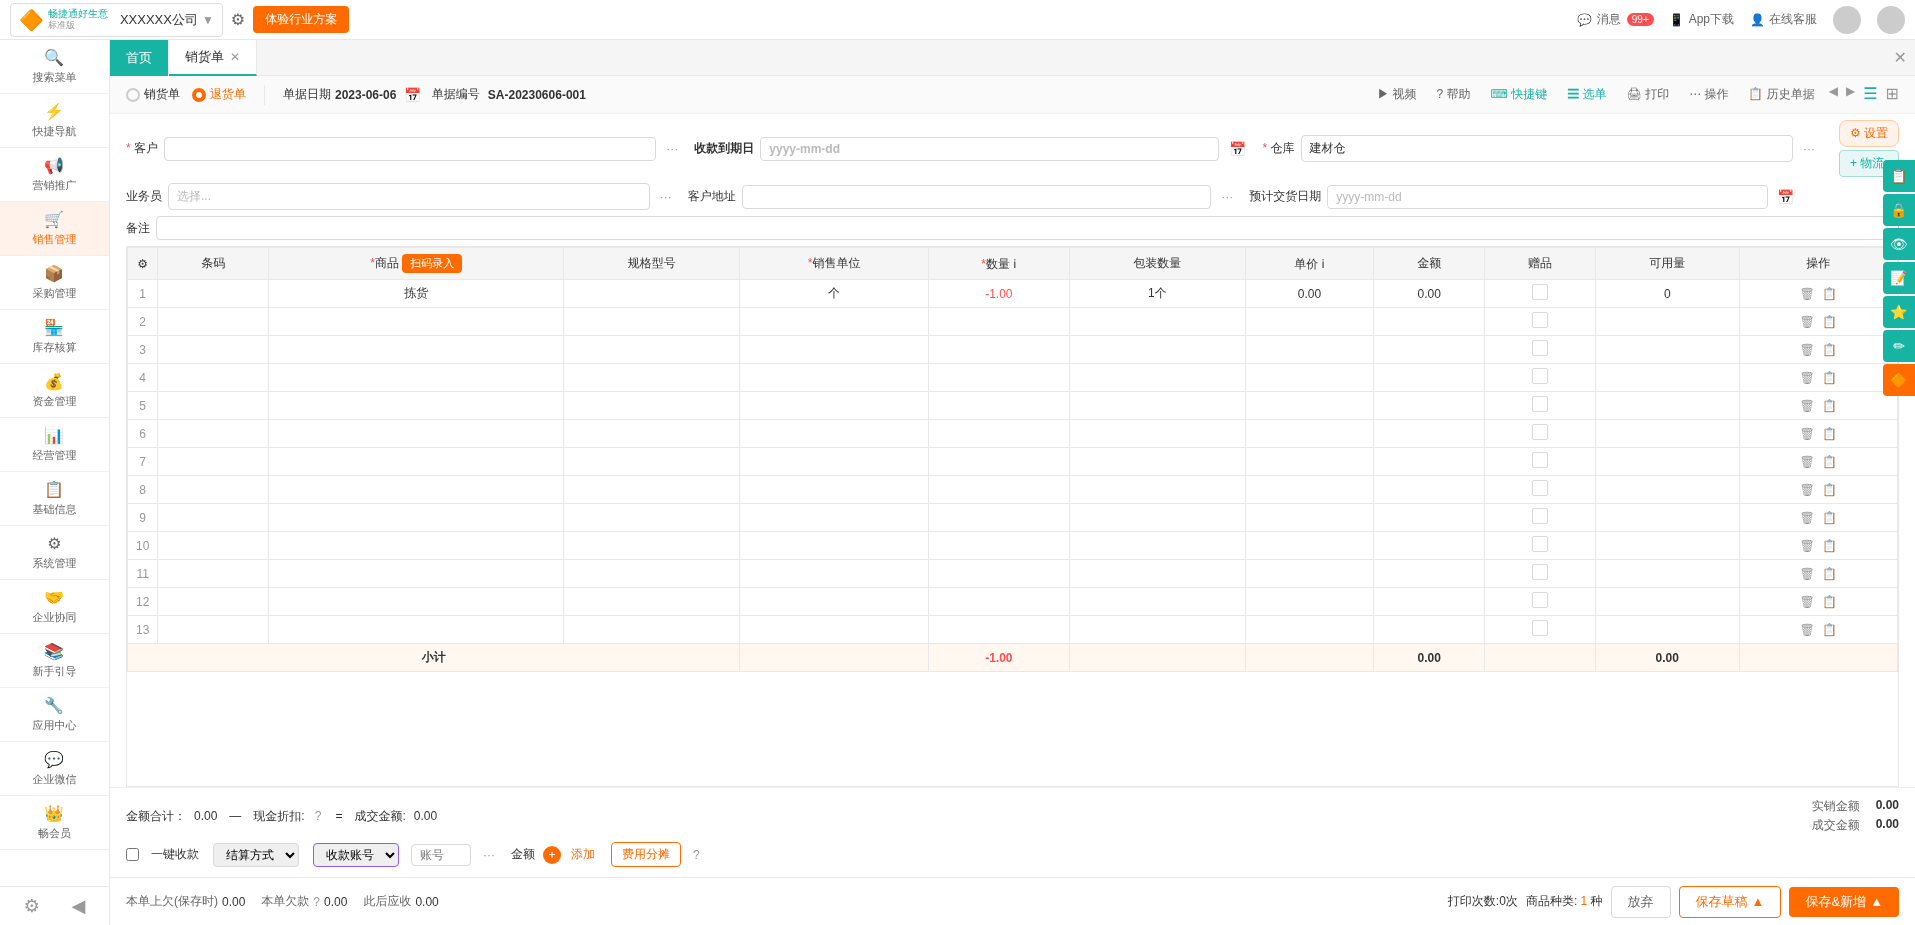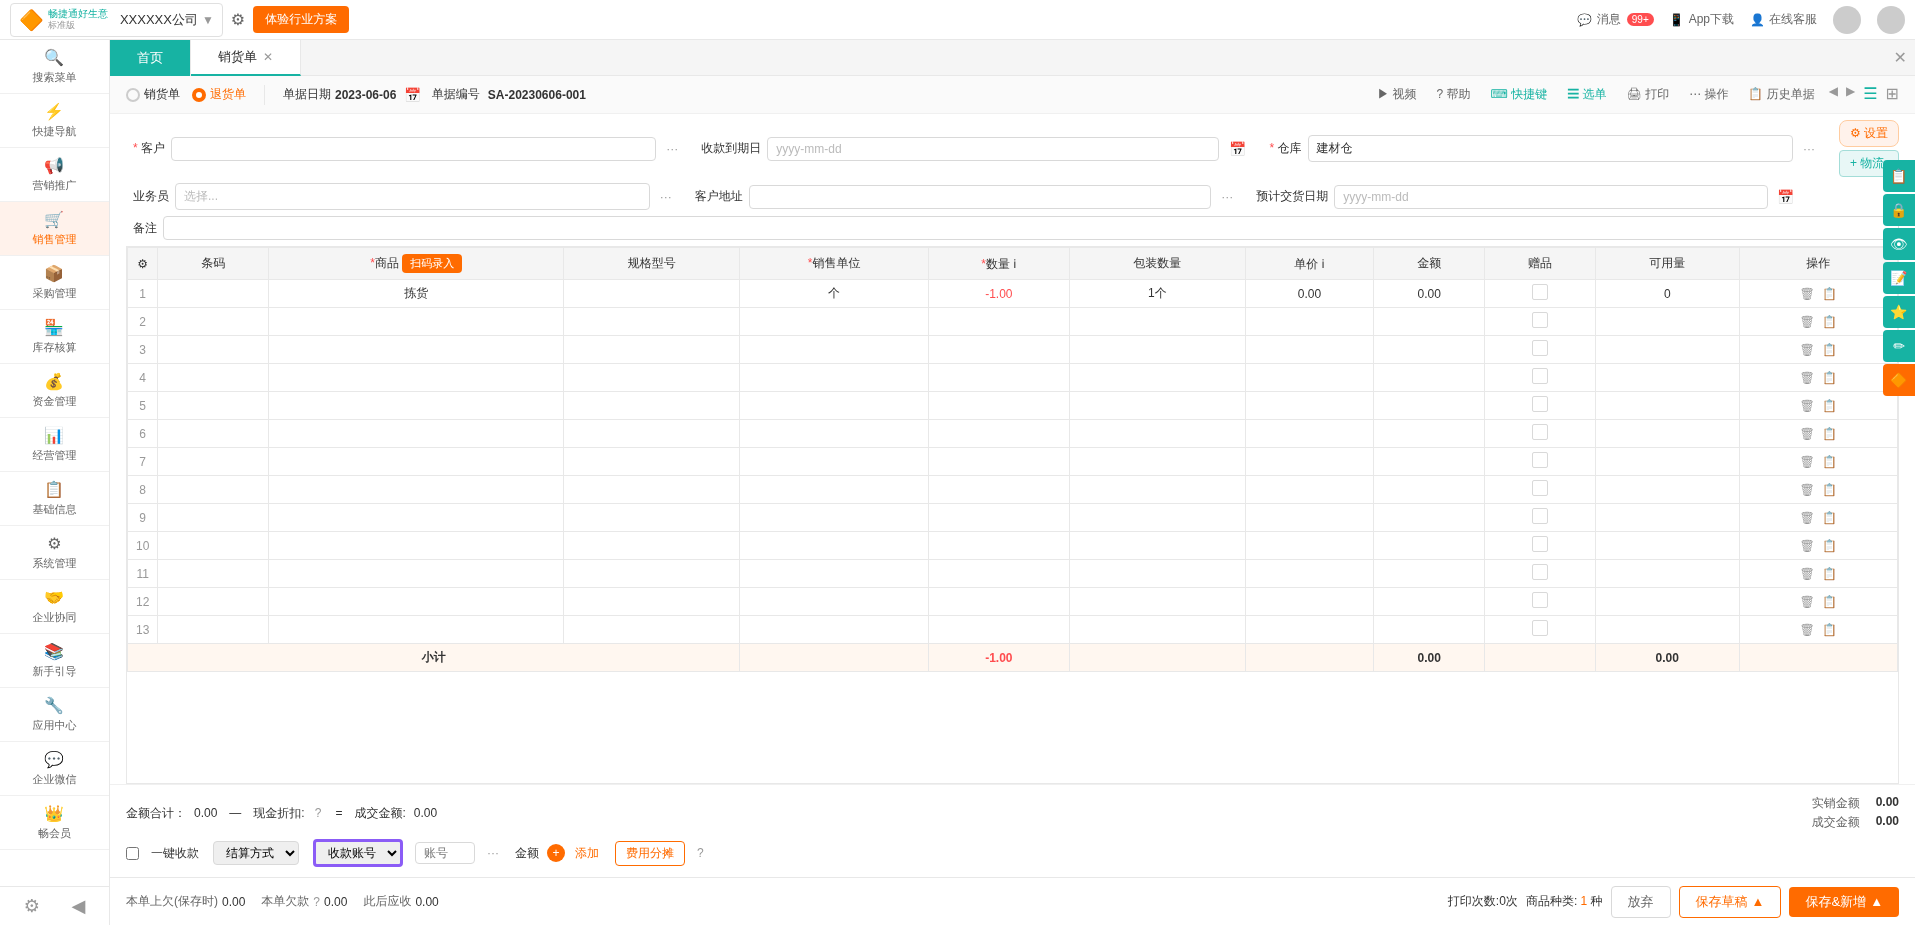--- a/index.html
+++ b/index.html
@@ -20,39 +20,39 @@
     .top-bar-right { margin-left: auto; display: flex; align-items: center; gap: 16px; }
     .top-bar-icon-item { display: flex; align-items: center; gap: 4px; cursor: pointer; color: #666; font-size: 12px; }
     .badge { background: #ff4d4f; color: #fff; border-radius: 10px; padding: 1px 5px; font-size: 10px; margin-left: 2px; }
     .avatar { width: 28px; height: 28px; border-radius: 50%; background: #ccc; }
     .sidebar-item { display: flex; flex-direction: column; align-items: center; padding: 8px 4px; cursor: pointer; color: #666; gap: 3px; font-size: 11px; border-bottom: 1px solid #f0f0f0; }
     .sidebar-item.active { background: #fff2eb; color: #ff6b00; }
     .sidebar-item .icon { font-size: 16px; }
     .sidebar-bottom { margin-top: auto; display: flex; align-items: center; justify-content: space-around; padding: 8px; border-top: 1px solid #e8e8e8; }
 
     
-    .tab { padding: 0 27px; height: 36px; display: flex; align-items: center; cursor: pointer; color: #666; border-right: 1px solid #e8e8e8; font-size: 13px; gap: 6px; }
+    .tab { padding: 0 16px; height: 36px; display: flex; align-items: center; cursor: pointer; color: #666; border-right: 1px solid #e8e8e8; font-size: 13px; gap: 6px; }
     .tab.active { background: #fff; color: #333; border-bottom: 2px solid #17b3a3; }
     .tab-home { background: #17b3a3; color: #fff; }
     .tab-close { cursor: pointer; color: #999; font-size: 12px; }
 
     
     .form-toolbar { display: flex; align-items: center; padding: 8px 16px; gap: 10px; background: #fafafa; border-bottom: 1px solid #f0f0f0; flex-shrink: 0; }
     .radio-group { display: flex; gap: 12px; align-items: center; }
     .radio-item { display: flex; align-items: center; gap: 4px; cursor: pointer; }
     .radio-dot { width: 14px; height: 14px; border-radius: 50%; border: 2px solid #ccc; }
     .radio-dot.checked { border-color: #ff6b00; background: #ff6b00; position: relative; }
     .radio-dot.checked::after { content: ''; position: absolute; width: 6px; height: 6px; background: #fff; border-radius: 50%; top: 2px; left: 2px; }
     .divider-v { width: 1px; height: 20px; background: #e8e8e8; margin: 0 8px; }
     .date-field { display: flex; align-items: center; gap: 4px; font-size: 12px; }
     .toolbar-right { margin-left: auto; display: flex; align-items: flex-start; gap: 8px; }
     .toolbar-btn { display: flex; align-items: center; gap: 3px; color: #666; cursor: pointer; font-size: 12px; padding: 2px 6px; }
     .toolbar-btn.highlight { color: #17b3a3; }
     .field-row { display: flex; gap: 16px; width: 100%; }
-    .field-group { display: flex; align-items: center; gap: 6px; flex: 1; margin-left: 7px; }
+    .field-group { display: flex; align-items: center; gap: 6px; flex: 1; }
     .field-label { color: #333; white-space: nowrap; font-size: 12px; }
     .required { color: #ff4d4f; }
     .field-dots { color: #999; cursor: pointer; margin-left: 4px; }
     .field-cal { color: #999; cursor: pointer; margin-left: 4px; font-size: 14px; }
     .action-btn-orange { background: #fff2eb; border: 1px solid #ffcca0; color: #ff6b00; border-radius: 8px; padding: 4px 10px; cursor: pointer; font-size: 12px; display: flex; align-items: center; gap: 3px; }
     .action-btn-blue { background: #e8f7f6; border: 1px solid #a3ddd8; color: #17b3a3; border-radius: 4px; padding: 4px 10px; cursor: pointer; font-size: 12px; display: flex; align-items: center; gap: 3px; }
 
     
     .table-container { flex: 1; overflow: auto; border: 1px solid #e8e8e8; margin: 0 16px; }
     table { width: 100%; border-collapse: collapse; font-size: 12px; }
@@ -245,21 +245,21 @@
         </div>
 
         <div style="padding: 6px 16px; background:#fff; flex-shrink:0;">
 
           <div class="field-row" style="margin-bottom:6px;">
             <div class="field-group" style="flex:1.2;">
               <span class="field-label"><span class="required">*</span> 客户</span>
               <div style="flex:1;border:1px solid #d9d9d9;border-radius:4px;padding:4px 8px;min-height:24px;background:#fff;"></div>
               <span class="field-dots">···</span>
             </div>
-            <div class="field-group" style="flex:1.2;">
+            <div class="field-group" style="flex:1.2;font-weight:bold;">
               <span class="field-label">收款到期日</span>
               <div style="flex:1;border:1px solid #d9d9d9;border-radius:4px;padding:4px 8px;min-height:24px;background:#fff;color:#bbb;">yyyy-mm-dd</div>
               <span class="field-cal">📅</span>
             </div>
             <div class="field-group" style="flex:1.2;">
               <span class="field-label"><span class="required">*</span> 仓库</span>
               <div style="flex:1;border:1px solid #d9d9d9;border-radius:4px;padding:4px 8px;min-height:24px;background:#fff;">建材仓</div>
               <span class="field-dots">···</span>
             </div>
             <div style="display:flex;flex-direction:column;gap:3px;margin-left:8px;">
@@ -576,21 +576,21 @@
                 <span style="font-weight:bold;">0.00</span>
               </div>
             </div>
           </div>
           <div class="footer-row2">
             <input type="checkbox" style="margin-right: 4px;">
             <span>一键收款</span>
             <select style="border:1px solid #d9d9d9;border-radius:4px;padding:3px 8px;font-size:12px;margin-left:6px;">
               <option>结算方式</option>
             </select>
-            <select style="border:3px solid #8b5cf6;border-radius:4px;padding:3px 8px;font-size:12px;margin-left:6px;">
+            <select style="border:1px solid #8b5cf6;border-radius:4px;padding:3px 8px;font-size:12px;margin-left:6px;">
               <option>收款账号</option>
             </select>
             <input type="text" style="border: 1px solid rgb(217, 217, 217); border-radius: 4px; padding: 3px 8px; font-size: 12px; width: 60px; margin-left: 4px;" placeholder="账号">
             <span class="field-dots">···</span>
             <span style="margin-left:8px;">金额</span>
             <div class="add-btn-circle">+</div>
             <span style="color:#ff6b00;margin-left:2px;">添加</span>
             <button class="fee-btn" style="margin-left:8px;">费用分摊</button>
             <span style="color:#999;cursor:pointer;margin-left:4px;">?</span>
           </div>

